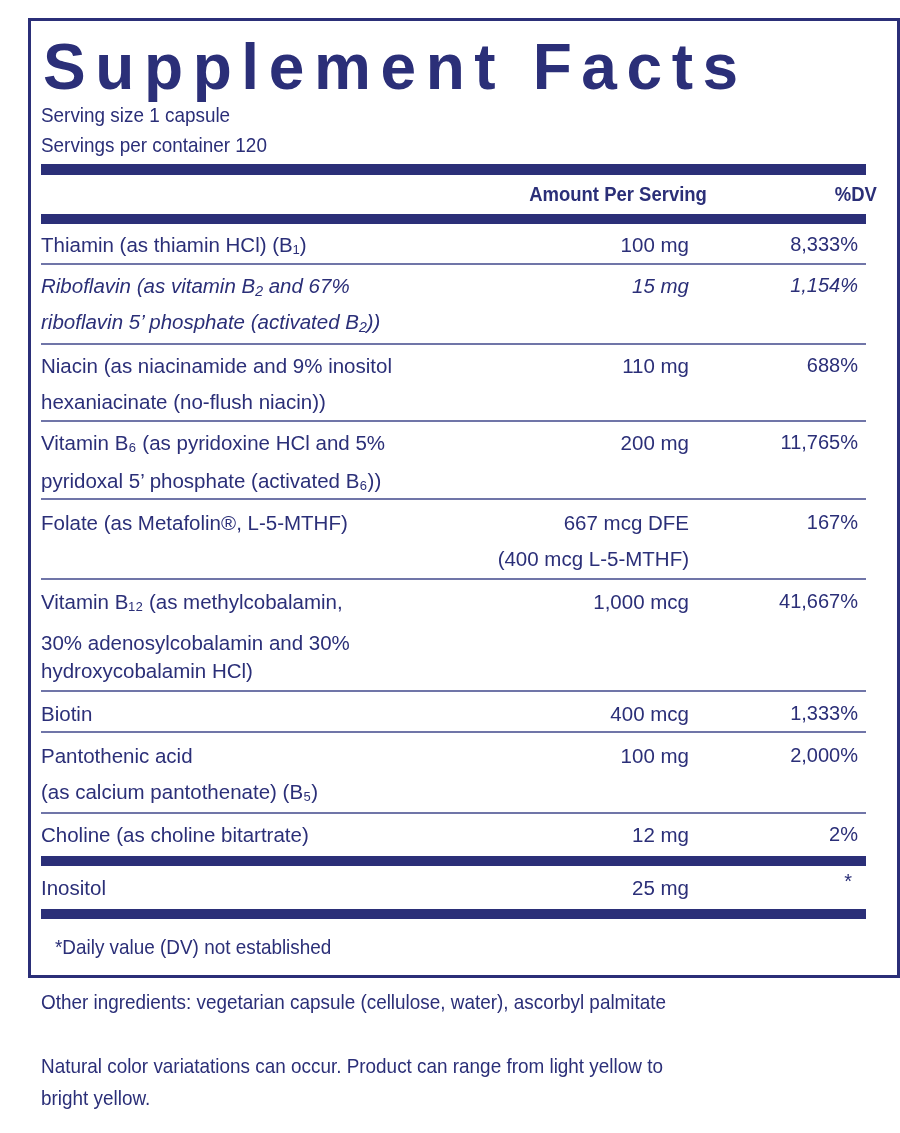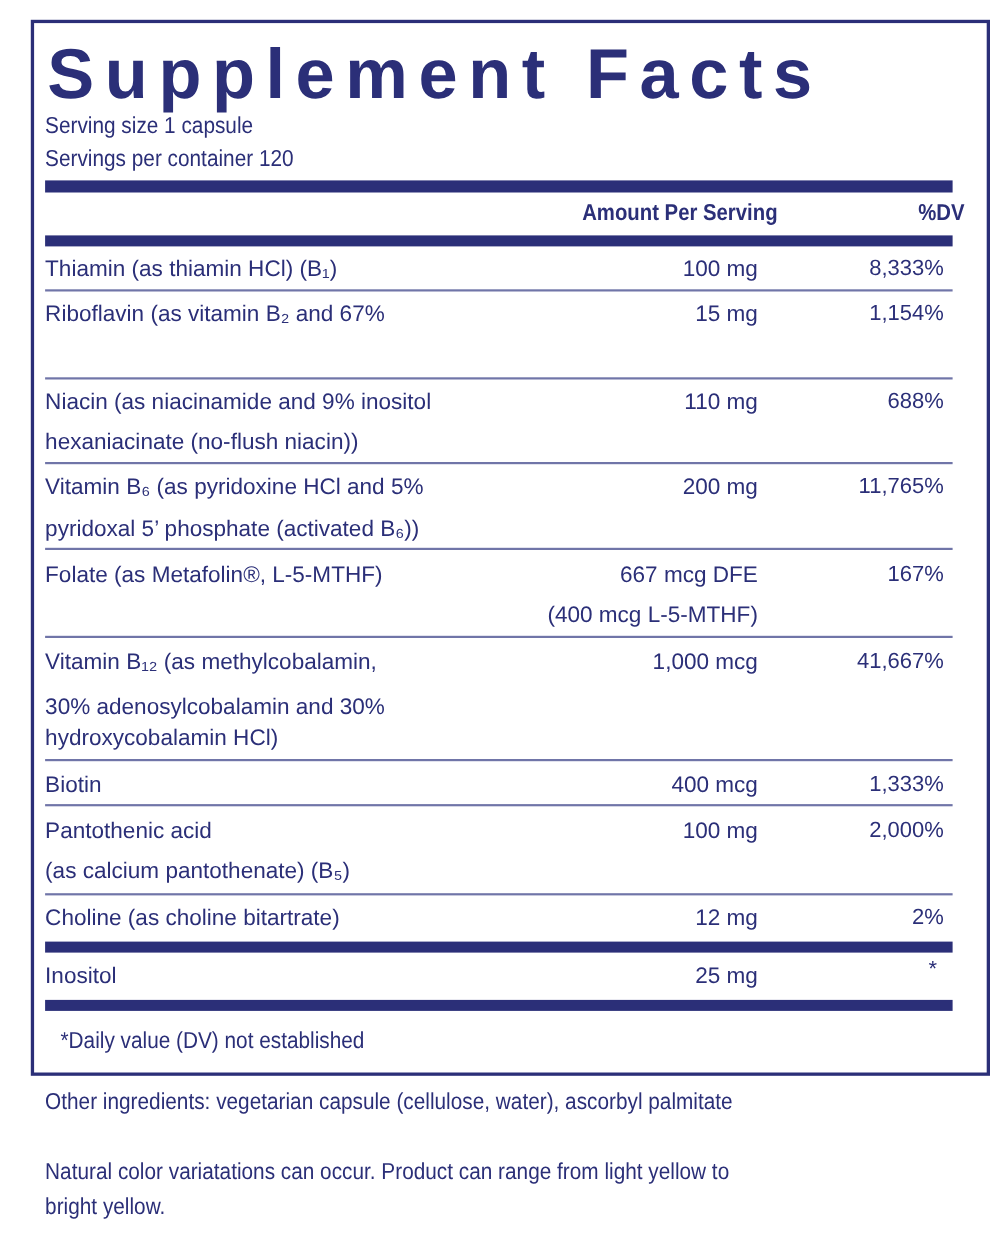--- a/index.html
+++ b/index.html
@@ -42,22 +42,23 @@
   <div class="hdr" style="right:20px;top:160px;">%DV</div>
   <div class="bar" style="top:193px;height:10px;"></div>
 
   <div class="row" style="top:206px;height:37px;">
     <div class="name">Thiamin (as thiamin HCl) (B₁)</div>
     <div class="amt">100 mg</div>
     <div class="dv">8,333%</div>
   </div>
   <div class="thin" style="top:242px;"></div>
 
-  <div class="row" style="top:247px;height:75px;">
+  <div class="row" style="top:247px;height:75px;font-style:italic;">
     <div class="name">Riboflavin (as vitamin B₂ and 67%</div>
+    <div class="name" style="top:36px;">riboflavin 5’ phosphate (activated B₂))</div>
     <div class="amt">15 mg</div>
     <div class="dv">1,154%</div>
   </div>
   <div class="thin" style="top:322px;"></div>
 
   <div class="row" style="top:327px;height:75px;">
     <div class="name">Niacin (as niacinamide and 9% inositol</div>
     <div class="name" style="top:36px;">hexaniacinate (no-flush niacin))</div>
     <div class="amt">110 mg</div>
     <div class="dv">688%</div>

